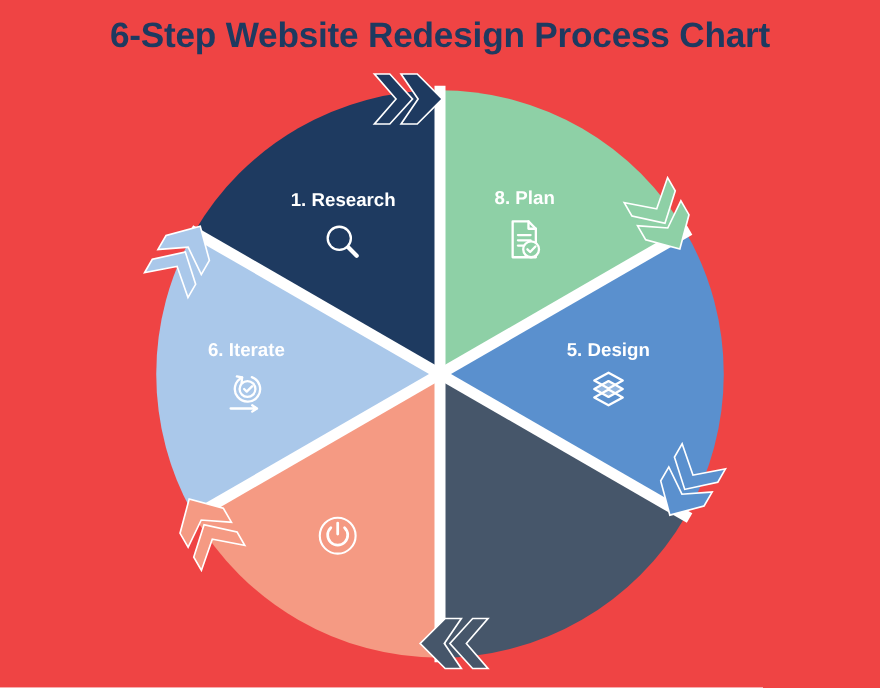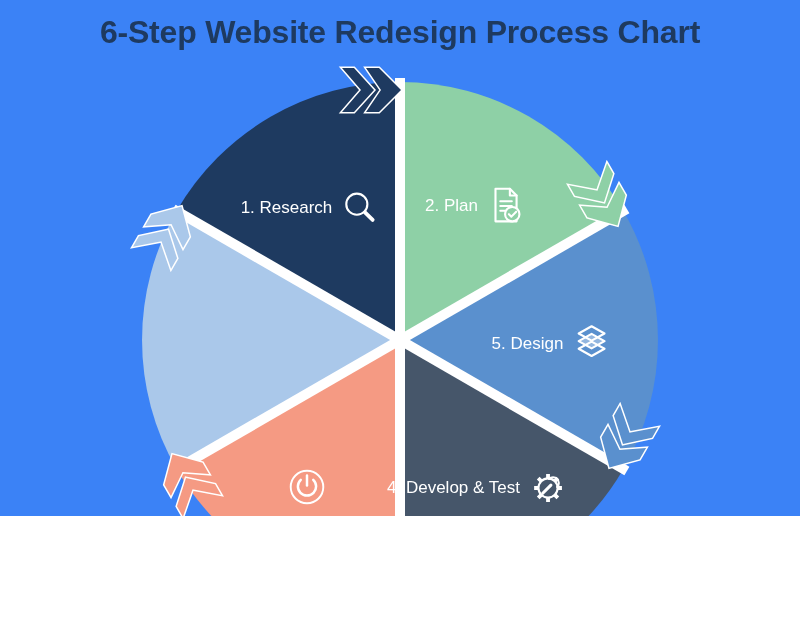--- a/index.html
+++ b/index.html
@@ -1,31 +1,31 @@
 <!DOCTYPE html>
 <html><head>
 <meta charset="utf-8">
 <style>
   html,body{margin:0;padding:0;background:#ffffff;}
   .stage{
-    position:relative;width:800px;height:516px;background:#3b82f6;
+    position:relative;width:800px;height:625px;background:#ef4444;
     font-family:"Liberation Sans",sans-serif;overflow:hidden;
   }
   .title{
     position:absolute;top:14px;left:0;width:100%;margin:0;
     text-align:center;font-size:32px;font-weight:800;
     color:#1e3a60;letter-spacing:-0.2px;
   }
   .wheel{position:absolute;left:0;top:0;}
   .divider{stroke:#ffffff;stroke-width:10;}
   .arr{stroke:#ffffff;stroke-width:3;paint-order:stroke;stroke-linejoin:miter;}
   .step{
     position:absolute;transform:translate(-50%,-50%);
-    display:flex;flex-direction:row;align-items:center;gap:5px;
-    color:#ffffff;font-weight:400;font-size:17px;white-space:nowrap;
+    display:flex;flex-direction:column;align-items:center;gap:5px;
+    color:#ffffff;font-weight:700;font-size:17px;white-space:nowrap;
   }
   .icon{display:block;stroke:#ffffff;fill:none;stroke-width:2.2;
         stroke-linecap:round;stroke-linejoin:round;}
   .teeth{stroke-width:4;stroke-linecap:butt;}
 </style>
 </head>
 <body>
 
 <div class="stage">
 
@@ -81,51 +81,52 @@
 
   <div class="step" style="left:312px;top:208px">
     <span>1. Research</span>
     <svg class="icon" width="46" height="46" viewBox="0 0 48 48">
       <circle cx="20" cy="20" r="11"></circle>
       <path d="M28.5,28.5 L36.5,36.5" stroke-width="4"></path>
     </svg>
   </div>
 
   <div class="step" style="left:477px;top:206px">
-    <span>2. Plan</span>
+    <span>8. Plan</span>
     <svg class="icon" width="46" height="46" viewBox="0 0 48 48">
       <path d="M13,6 H28 L35,13 V40 H13 Z"></path>
       <path d="M28,6 V13 H35"></path>
       <path d="M18,19 H30 M18,24 H30 M18,29 H24"></path>
       <circle cx="30.5" cy="32.5" r="7.5" fill="#8ed0a6"></circle>
       <path d="M27,32.5 l2.6,2.6 l5,-5.2"></path>
     </svg>
   </div>
 
   <div class="step" style="left:553px;top:344px">
     <span>5. Design</span>
     <svg class="icon" width="46" height="46" viewBox="0 0 48 48">
       <path d="M24,21.5 L37.5,29 L24,36.5 L10.5,29 Z"></path>
       <path d="M24,13.5 L37.5,21 L24,28.5 L10.5,21 Z" fill="rgba(255,255,255,0.35)"></path>
       <path d="M24,5.5 L37.5,13 L24,20.5 L10.5,13 Z"></path>
     </svg>
   </div>
 
-  <div class="step" style="left:479px;top:488px">
-    <span>4. Develop &amp; Test</span>
-    <svg class="icon" width="46" height="46" viewBox="0 0 48 48">
-      <circle cx="24" cy="24" r="10"></circle>
-      <path class="teeth" d="M34,24 L38.5,24 M31.07,31.07 L34.25,34.25 M24,34 L24,38.5 M16.93,31.07 L13.75,34.25 M14,24 L9.5,24 M16.93,16.93 L13.75,13.75 M24,14 L24,9.5 M31.07,16.93 L34.25,13.75"></path>
-      <path d="M18.5,29.5 L27,21" stroke-width="3.2"></path>
-      <path d="M25,14.5 a6,6 0 0 1 8.5,8.5"></path>
-    </svg>
-  </div>
 
   <div class="step" style="left:307px;top:487px">
     <svg class="icon" width="46" height="46" viewBox="0 0 48 48">
       <circle cx="24" cy="24" r="17" stroke-width="2"></circle>
       <path d="M17.5,16.5 a9.5,9.5 0 1 0 13,0" stroke-width="2.6"></path>
       <path d="M24,12 V22.5" stroke-width="2.6"></path>
     </svg>
   </div>
 
+  <div class="step" style="left:224px;top:344px">
+    <span>6. Iterate</span>
+    <svg class="icon" width="46" height="46" viewBox="0 0 48 48">
+      <path d="M29.1,9.7 A12,12 0 1 1 19.9,10.1"></path>
+      <path d="M19.9,10.1 l-5,-1 M19.9,10.1 l-0.5,5"></path>
+      <circle cx="25" cy="21" r="7.5"></circle>
+      <path d="M21.8,21 l2.5,2.5 l5,-5"></path>
+      <path d="M9,39.5 H34 M34,39.5 l-4.5,-3 M34,39.5 l-4.5,3"></path>
+    </svg>
+  </div>
 
 </div>
 
 </body></html>

